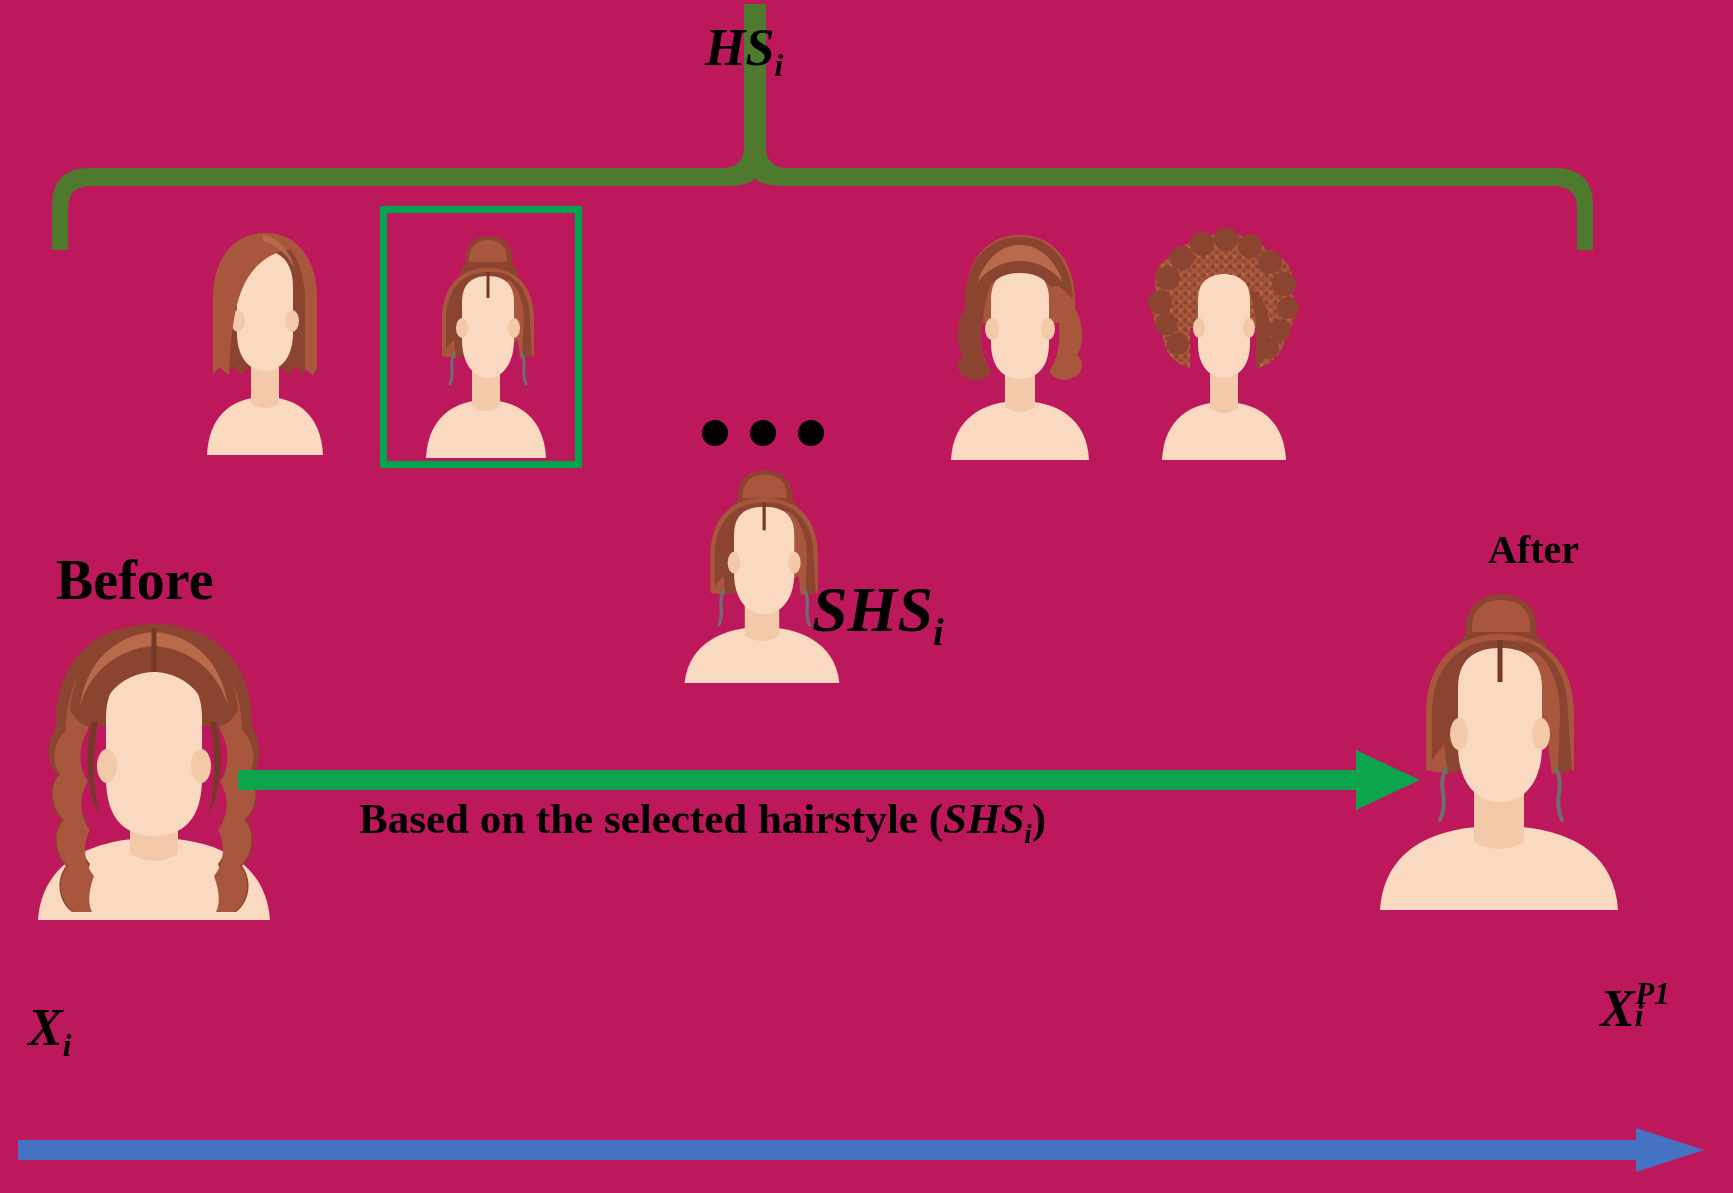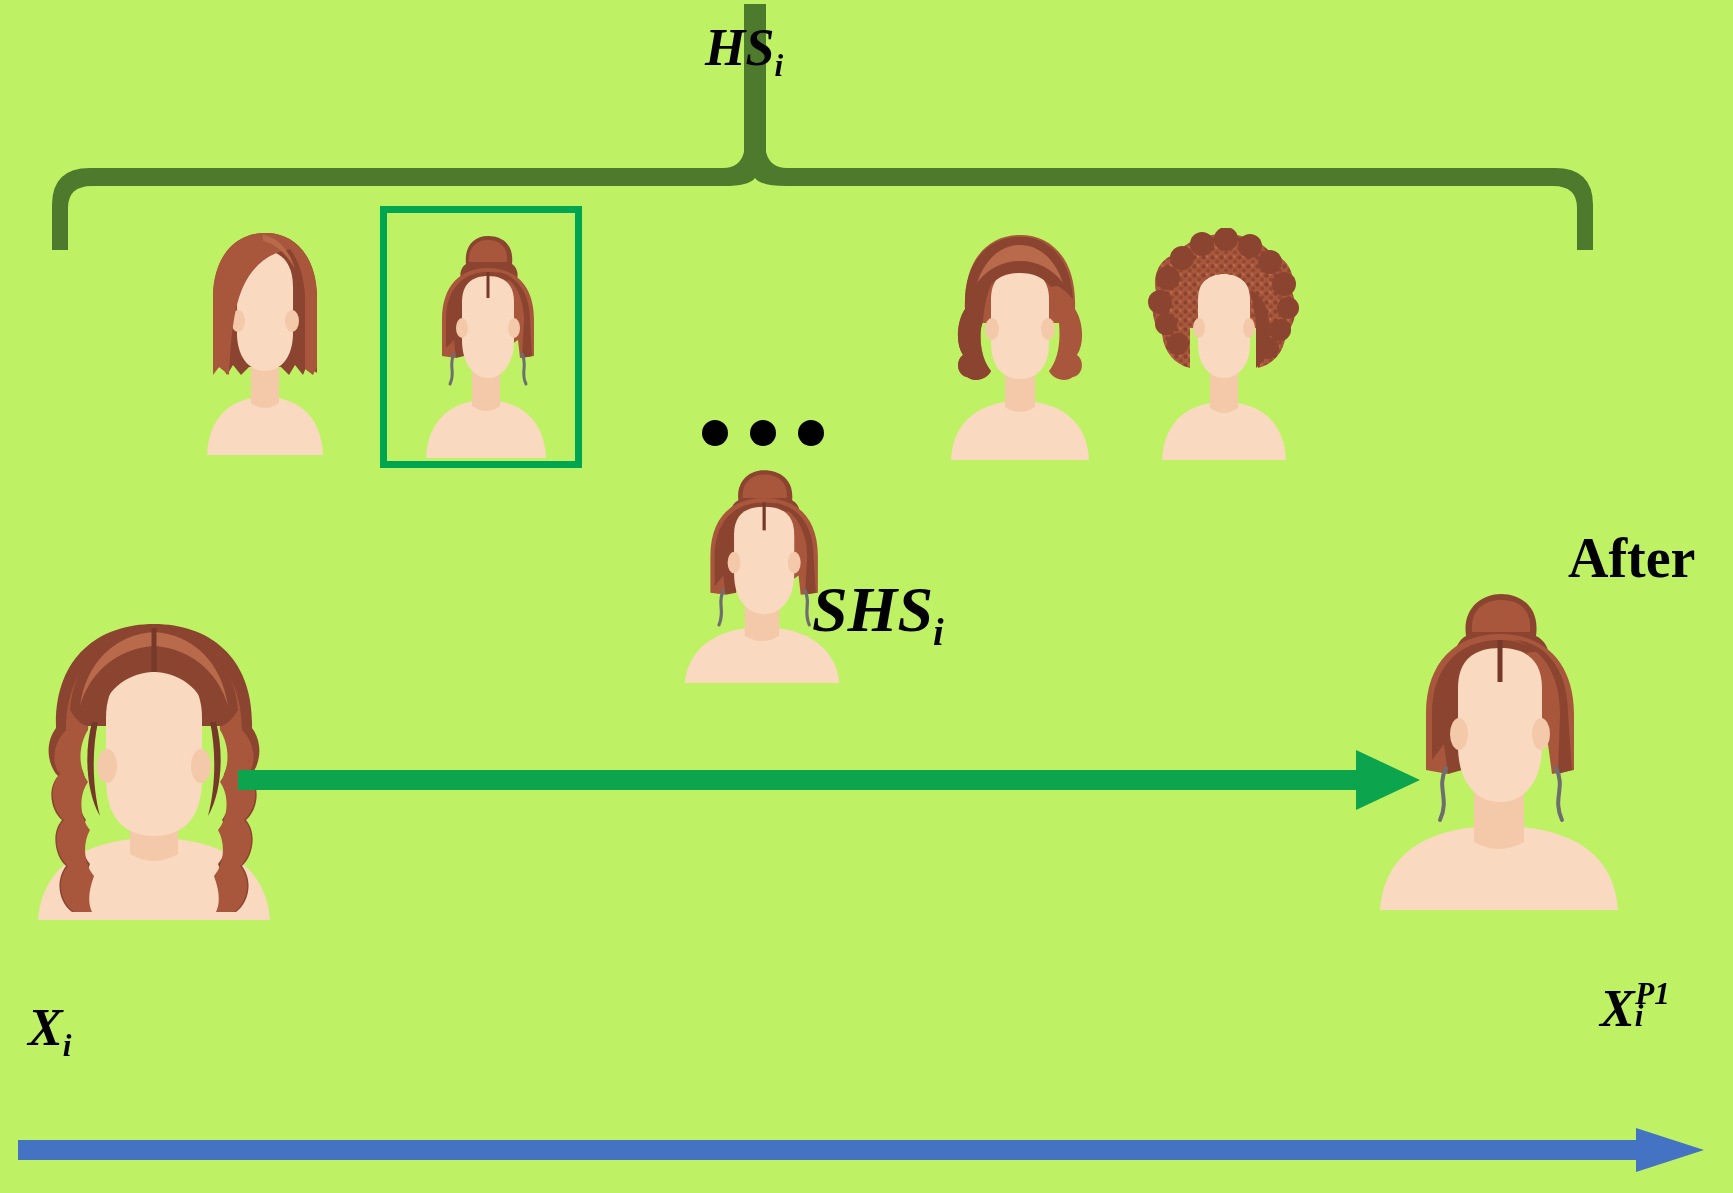--- a/index.html
+++ b/index.html
@@ -7,21 +7,21 @@
     padding: 0;
     background: #ffffff;
   }
   body {
     font-family: "Liberation Serif", serif;
   }
   #stage {
     position: relative;
     width: 1733px;
     height: 1193px;
-    background: #bef264;
+    background: #be185d;
     overflow: hidden;
   }
   .abs { position: absolute; }
 
   
   .math {
     font-family: "Liberation Serif", serif;
     font-weight: bold;
     font-style: italic;
     color: #000000;
@@ -276,20 +276,21 @@
       <path d="M 44 114 C 38 126 46 132 40 146" stroke="#6E6E6E" stroke-width="3" fill="none" stroke-linecap="round"></path>
       <path d="M 120 114 C 126 126 118 132 124 146" stroke="#6E6E6E" stroke-width="3" fill="none" stroke-linecap="round"></path>
       <path d="M 82 32 L 82 58" stroke="#75392A" stroke-width="3" fill="none"></path>
     </svg>
   </div>
 
   <div class="abs math" style="left:812px; top:578px; font-size:64px;">
     <span>SHS</span><sub>i</sub>
   </div>
 
+  <div class="abs heading" style="left:56px; top:552px; font-size:56px;">Before</div>
 
   <div class="abs" style="left:14px; top:610px;">
     <svg width="280" height="310" viewBox="0 0 280 310">
 
       <path d="M 24 310 C 28 252 78 228 140 228 C 202 228 252 252 256 310 Z" fill="#F9D9BF"></path>
 
       <path d="M 116 180 L 164 180 L 164 244 Q 140 258 116 244 Z" fill="#F3C9A9"></path>
 
       <path d="M 42 118 C 40 48 84 14 140 14 C 196 14 240 48 238 118
                C 250 134 246 156 236 166 C 248 180 242 202 232 210
@@ -327,21 +328,21 @@
       <path d="M 140 22 C 178 24 208 52 214 96 C 204 62 178 40 142 36 Z" fill="#B96A4B"></path>
       <path d="M 140 22 C 102 24 72 52 66 96 C 76 62 102 40 138 36 Z" fill="#B96A4B"></path>
 
       <path d="M 140 18 L 140 62" stroke="#75392A" stroke-width="5" fill="none"></path>
 
       <path d="M 84 112 C 78 140 78 176 86 206 C 72 182 70 142 78 112 Z" fill="#75392A"></path>
       <path d="M 196 112 C 202 140 202 176 194 206 C 208 182 210 142 202 112 Z" fill="#75392A"></path>
     </svg>
   </div>
 
-  <div class="abs heading" style="left:1568px; top:530px; font-size:56px;">After</div>
+  <div class="abs heading" style="left:1488px; top:530px; font-size:40px;">After</div>
 
   <div class="abs" style="left:1374px; top:590px;">
     <svg width="250" height="320" viewBox="0 0 250 320">
 
       <path d="M 6 320 C 10 260 58 236 125 236 C 192 236 240 260 244 320 Z" fill="#F9D9BF"></path>
 
       <path d="M 100 188 L 150 188 L 150 252 Q 125 266 100 252 Z" fill="#F3C9A9"></path>
 
       <path d="M 92 46 C 88 18 108 4 127 4 C 148 4 166 18 162 46
                C 176 52 180 74 168 84 C 152 94 100 94 88 84 C 76 74 80 52 92 46 Z" fill="#8A4430"></path>
@@ -358,20 +359,23 @@
       <ellipse cx="85" cy="144" rx="9" ry="16" fill="#F3C9A9"></ellipse>
       <ellipse cx="167" cy="144" rx="9" ry="16" fill="#F3C9A9"></ellipse>
 
       <path d="M 72 178 C 62 198 76 208 66 230" stroke="#6E6E6E" stroke-width="4" fill="none" stroke-linecap="round"></path>
       <path d="M 182 178 C 192 198 178 208 188 230" stroke="#6E6E6E" stroke-width="4" fill="none" stroke-linecap="round"></path>
 
       <path d="M 126 50 L 126 92" stroke="#75392A" stroke-width="5" fill="none"></path>
     </svg>
   </div>
 
+  <div class="abs caption-line" style="left:359px; top:797px;">
+    <span>Based on the selected hairstyle (</span><span class="mathin"><span>SHS</span><sub>i</sub></span><span>)</span>
+  </div>
 
   <div class="abs" style="left:238px; top:748px;">
     <svg width="1186" height="70" viewBox="0 0 1186 70">
       <path d="M 0 22 L 1118 22 L 1118 2 L 1182 32 L 1118 62 L 1118 42 L 0 42 Z" fill="#0DA44E"></path>
     </svg>
   </div>
 
   <div class="abs" style="left:18px; top:1128px;">
     <svg width="1700" height="58" viewBox="0 0 1700 58">
       <path d="M 0 12 L 1618 12 L 1618 0 L 1686 22 L 1618 44 L 1618 32 L 0 32 Z" fill="#4573C4"></path>

